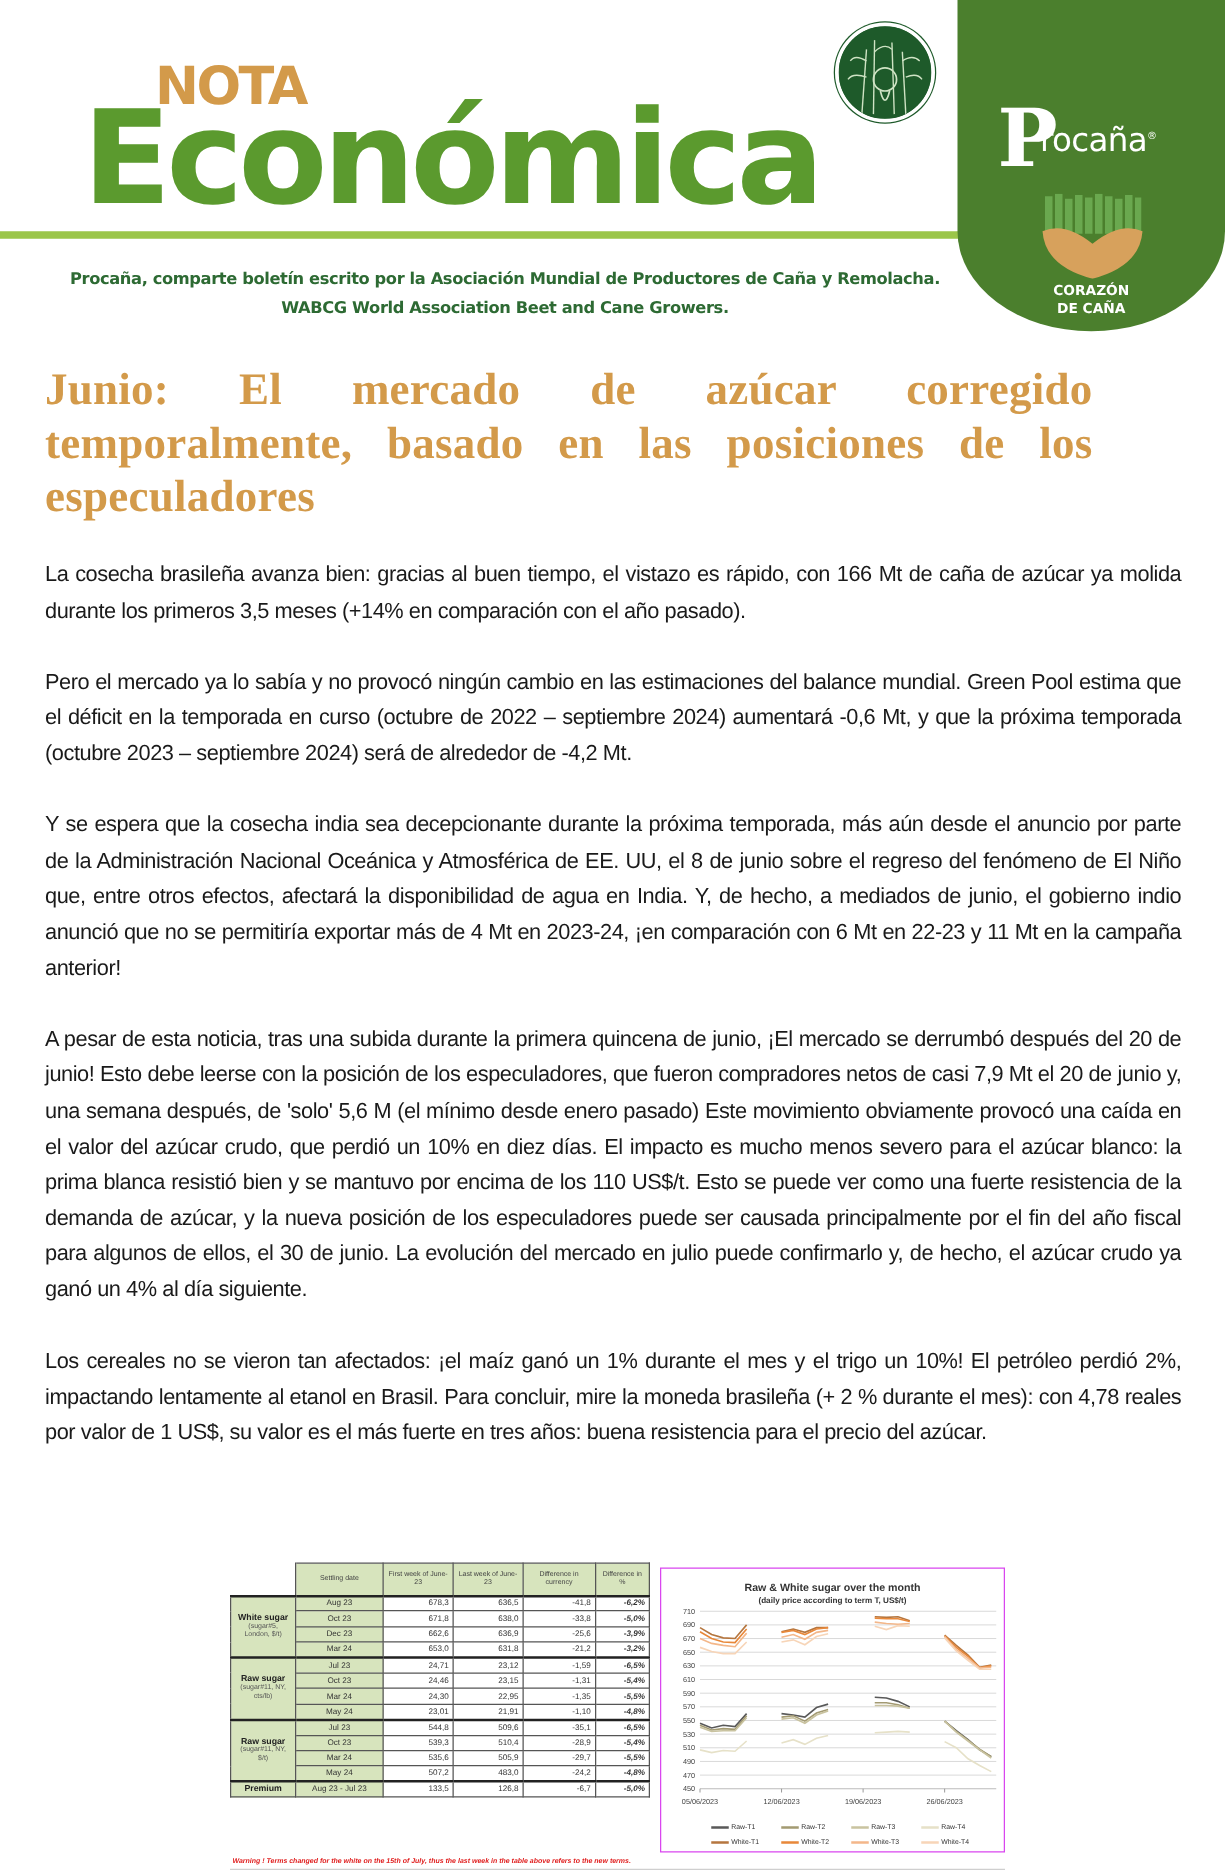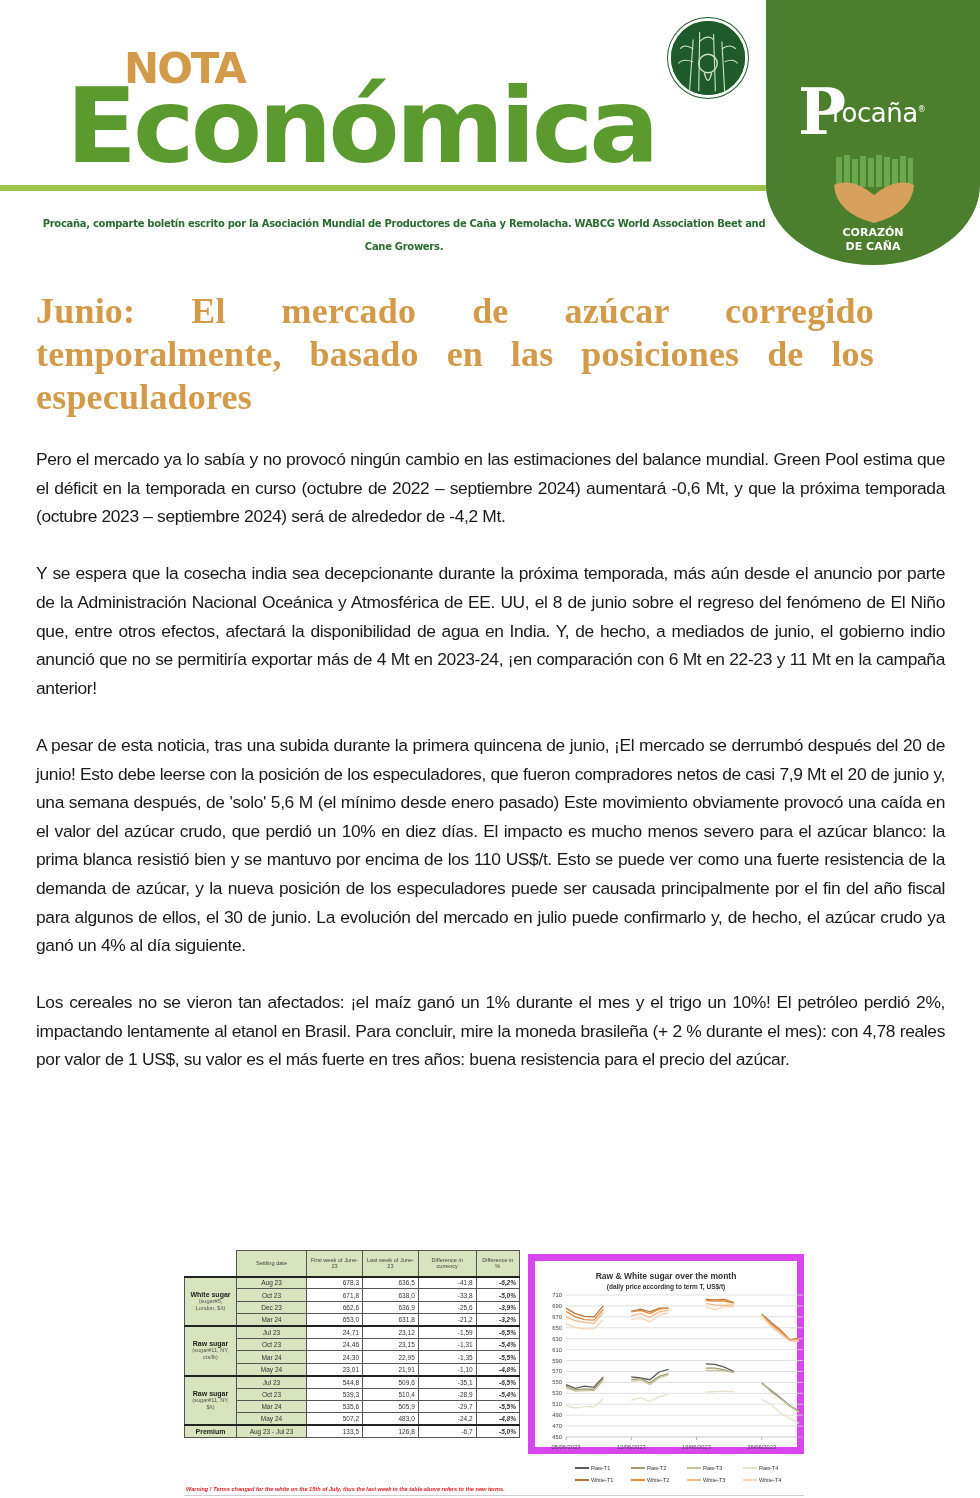--- a/index.html
+++ b/index.html
@@ -10,21 +10,21 @@
   .masthead { position: absolute; left: 0; top: 0; width: 980px; height: 270px; }
   .nota { position: absolute; left: 124px; top: 22px; font-family: "DejaVu Sans", sans-serif; font-weight: bold;
           font-size: 42px; letter-spacing: -2px; color: #d39a4a; line-height: 1; margin-top: 26px; }
   .economica { position: absolute; left: 66px; top: 74px; font-family: "DejaVu Sans", sans-serif; font-weight: bold;
                font-size: 104px; letter-spacing: -4px; color: #5b9a2e; line-height: 1; }
   .wabcg-logo { position: absolute; left: 668px; top: 18px; width: 80px; height: 80px; border-radius: 50%;
                 background: #1e5a2a; border: 3px solid #ffffff; box-shadow: 0 0 0 1px #1e5a2a; overflow: hidden; }
   .wabcg-logo svg { width: 100%; height: 100%; }
   .rule { position: absolute; left: 0; top: 185px; width: 770px; height: 6px; background: #9bc64a; }
   .subtitle { position: absolute; left: 40px; top: 212px; width: 728px; text-align: center;
-              font-family: "DejaVu Sans", sans-serif; font-weight: bold; font-size: 10px; line-height: 23px;
+              font-family: "DejaVu Sans", sans-serif; font-weight: bold; font-size: 13px; line-height: 23px;
               color: #2d6a33; letter-spacing: -0.3px; }
 
   .badge { position: absolute; left: 766px; top: 0; width: 214px; height: 265px; background: #4b7f2d;
            border-radius: 0 0 107px 107px / 0 0 80px 80px; }
   .badge .month { position: absolute; left: 0; width: 100%; top: 30px; text-align: center;
                   font-family: "DejaVu Sans", sans-serif; font-weight: bold; font-size: 28px; color: #d39a4a; letter-spacing: -0.5px; }
   .badge .brand { position: absolute; left: 30px; top: 80px; width: 160px; height: 60px; color: #ffffff; }
   .badge .brand .p { position: absolute; left: 2px; top: 0; font-family: "DejaVu Serif", serif; font-weight: bold; font-size: 64px; line-height: 1; }
   .badge .brand .rest { position: absolute; left: 36px; top: 18px; font-family: "DejaVu Sans", sans-serif; font-size: 26px; font-weight: normal; letter-spacing: -0.5px; }
   .badge .heart { position: absolute; left: 66px; top: 155px; width: 84px; height: 68px; }
@@ -49,21 +49,21 @@
   table.prices th { background: #d7e4bd; font-weight: normal; font-size: 5.6px; height: 26px; text-align: center; color: #444; }
   table.prices th.blank { background: #ffffff; border-top: none; border-left: none; }
   table.prices td.group { background: #d7e4bd; text-align: center; font-size: 5.6px; line-height: 7px; color: #555; width: 52px; }
   table.prices td.group b { display: block; font-size: 7px; color: #222; }
   table.prices td.date { background: #d7e4bd; text-align: center; width: 70px; font-size: 6.5px; }
   table.prices td.num { text-align: right; background: #fff; }
   table.prices td.pct { text-align: right; font-weight: bold; font-style: italic; background: #fff; }
   table.prices tr.grpstart td { border-top: 2px solid #222; }
   .warning { position: absolute; left: 2px; top: 236px; white-space: nowrap; font-size: 5.6px; font-style: italic; font-weight: bold; color: #e02020; }
 
-  .chart { position: absolute; left: 344px; top: 4px; width: 276px; height: 200px; border: 7px solid #d946ef; background: #fff; }
+  .chart { position: absolute; left: 344px; top: 4px; width: 276px; height: 228px; border: 1px solid #d946ef; background: #fff; }
   .chart .ct { position: absolute; left: 0; width: 100%; top: 10px; text-align: center; font-size: 8.5px; font-weight: bold; color: #333; }
   .chart .cs { position: absolute; left: 0; width: 100%; top: 22px; text-align: center; font-size: 6.5px; font-weight: bold; color: #333; }
   .chart svg.plot { position: absolute; left: 0; top: 0; }
   .legend { position: absolute; left: 40px; top: 204px; width: 220px; font-size: 5.5px; color: #333; }
   .legend .row { display: flex; gap: 8px; margin-bottom: 6px; }
   .legend .item { display: flex; align-items: center; gap: 2px; width: 48px; }
   .legend .sw { width: 14px; height: 2px; display: inline-block; }
   .bottom-frame { position: absolute; left: 0; top: 245px; width: 620px; height: 4px; border-top: 1px solid #cfcfcf; }
 </style>
 </head>
@@ -118,20 +118,21 @@
     <div class="tag">
       <div>CORAZÓN</div>
       <div>DE CAÑA</div>
     </div>
   </div>
 </div>
 
 <h1 class="headline">Junio: El mercado de azúcar corregido temporalmente, basado en las posiciones de los especuladores</h1>
 
 <div class="article">
+  <p>La cosecha brasileña avanza bien: gracias al buen tiempo, el vistazo es rápido, con 166 Mt de caña de azúcar ya molida durante los primeros 3,5 meses (+14% en comparación con el año pasado).</p>
   <p>Pero el mercado ya lo sabía y no provocó ningún cambio en las estimaciones del balance mundial. Green Pool estima que el déficit en la temporada en curso (octubre de 2022 – septiembre 2024) aumentará -0,6 Mt, y que la próxima temporada (octubre 2023 – septiembre 2024) será de alrededor de -4,2 Mt.</p>
   <p>Y se espera que la cosecha india sea decepcionante durante la próxima temporada, más aún desde el anuncio por parte de la Administración Nacional Oceánica y Atmosférica de EE. UU, el 8 de junio sobre el regreso del fenómeno de El Niño que, entre otros efectos, afectará la disponibilidad de agua en India. Y, de hecho, a mediados de junio, el gobierno indio anunció que no se permitiría exportar más de 4 Mt en 2023-24, ¡en comparación con 6 Mt en 22-23 y 11 Mt en la campaña anterior!</p>
   <p>A pesar de esta noticia, tras una subida durante la primera quincena de junio, ¡El mercado se derrumbó después del 20 de junio! Esto debe leerse con la posición de los especuladores, que fueron compradores netos de casi 7,9 Mt el 20 de junio y, una semana después, de 'solo' 5,6 M (el mínimo desde enero pasado) Este movimiento obviamente provocó una caída en el valor del azúcar crudo, que perdió un 10% en diez días. El impacto es mucho menos severo para el azúcar blanco: la prima blanca resistió bien y se mantuvo por encima de los 110 US$/t. Esto se puede ver como una fuerte resistencia de la demanda de azúcar, y la nueva posición de los especuladores puede ser causada principalmente por el fin del año fiscal para algunos de ellos, el 30 de junio. La evolución del mercado en julio puede confirmarlo y, de hecho, el azúcar crudo ya ganó un 4% al día siguiente.</p>
   <p>Los cereales no se vieron tan afectados: ¡el maíz ganó un 1% durante el mes y el trigo un 10%! El petró­leo perdió 2%, impactando lentamente al etanol en Brasil. Para concluir, mire la moneda brasileña (+ 2 % durante el mes): con 4,78 reales por valor de 1 US$, su valor es el más fuerte en tres años: buena resis­tencia para el precio del azúcar.</p>
 </div>
 
 <div class="figure">
   <div class="tbl-wrap">
     <table class="prices" id="prices">
       <thead>

